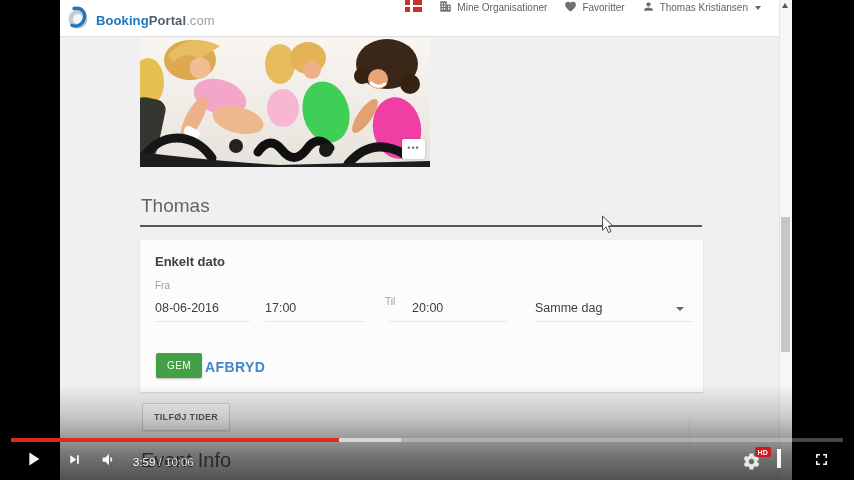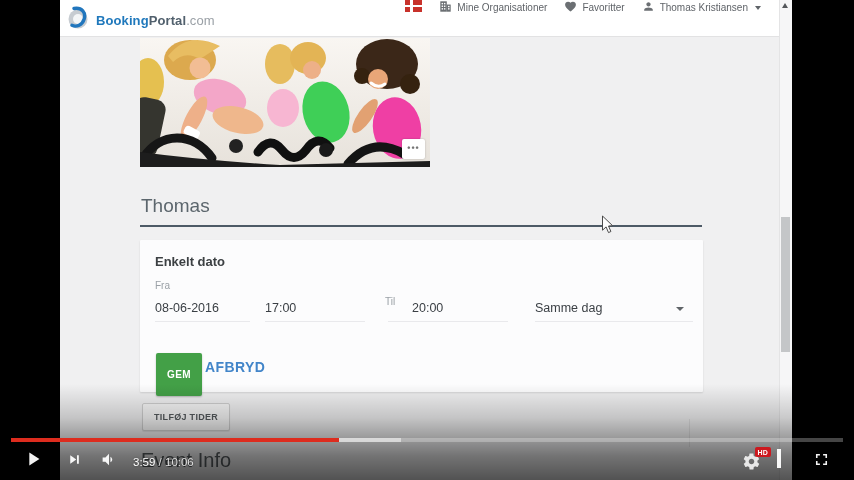--- a/index.html
+++ b/index.html
@@ -31,21 +31,21 @@
   .section-title { position:absolute; left:81px; top:195px; font-size:19px; color:#5c666d; }
   .section-rule { position:absolute; left:80px; top:225px; width:562px; height:2px; background:#4d5a66; }
 
   
   .card { position:absolute; left:80px; top:240px; width:563px; height:152px; background:#fcfcfd; border-radius:1px; box-shadow:0 1px 2px rgba(0,0,0,.12); }
   .card-title { position:absolute; left:15px; top:14px; font-size:13px; font-weight:bold; color:#3c4043; }
   .fld-label { position:absolute; font-size:10px; color:#9aa0a6; }
   .fld-value { position:absolute; font-size:12.5px; color:#3a3f44; cursor:text; }
   .fld-line { position:absolute; top:81px; height:1px; background:#e9e9ec; }
   .dd-caret { position:absolute; left:536px; top:67px; width:0; height:0; border-left:4px solid transparent; border-right:4px solid transparent; border-top:4.5px solid #606468; cursor:pointer; }
-  .btn-save { position:absolute; left:16px; top:113px; background:#43a047; color:#fff; font-size:10px; font-weight:bold; letter-spacing:.4px; border:none; border-radius:2px; padding:16px 11px; box-shadow:0 1px 2px rgba(0,0,0,.25); cursor:pointer; }
+  .btn-save { position:absolute; left:16px; top:113px; background:#43a047; color:#fff; font-size:10px; font-weight:normal; letter-spacing:.4px; border:none; border-radius:2px; padding:7px 11px; box-shadow:0 1px 2px rgba(0,0,0,.25); cursor:pointer; }
   .btn-cancel { position:absolute; left:65px; top:119px; background:none; border:none; color:#4285c9; font-size:14px; font-weight:bold; letter-spacing:.4px; cursor:pointer; }
 
   .btn-add-times { position:absolute; left:82px; top:403px; background:#f6f6f6; border:1px solid #cfcfcf; border-radius:2px; color:#565b5e; font-size:9px; font-weight:bold; letter-spacing:.3px; padding:8px 11px; box-shadow:0 1px 1px rgba(0,0,0,.08); cursor:pointer; }
   .panel-edge { position:absolute; left:629px; top:419px; width:1px; height:28px; background:rgba(0,0,0,.07); }
   .next-title { position:absolute; left:81px; top:449px; font-size:20px; color:#565b5e; }
 
   
   .sb-track { position:absolute; left:719px; top:0; width:13px; height:480px; background:#f6f6f7; border-left:1px solid #e4e4e5; }
   .sb-up { position:absolute; left:722px; top:3px; width:0; height:0; border-left:3.5px solid transparent; border-right:3.5px solid transparent; border-bottom:5px solid #54575b; cursor:pointer; }
   .sb-thumb { position:absolute; left:721px; top:217px; width:9px; height:135px; background:#c4c6c8; cursor:pointer; }

